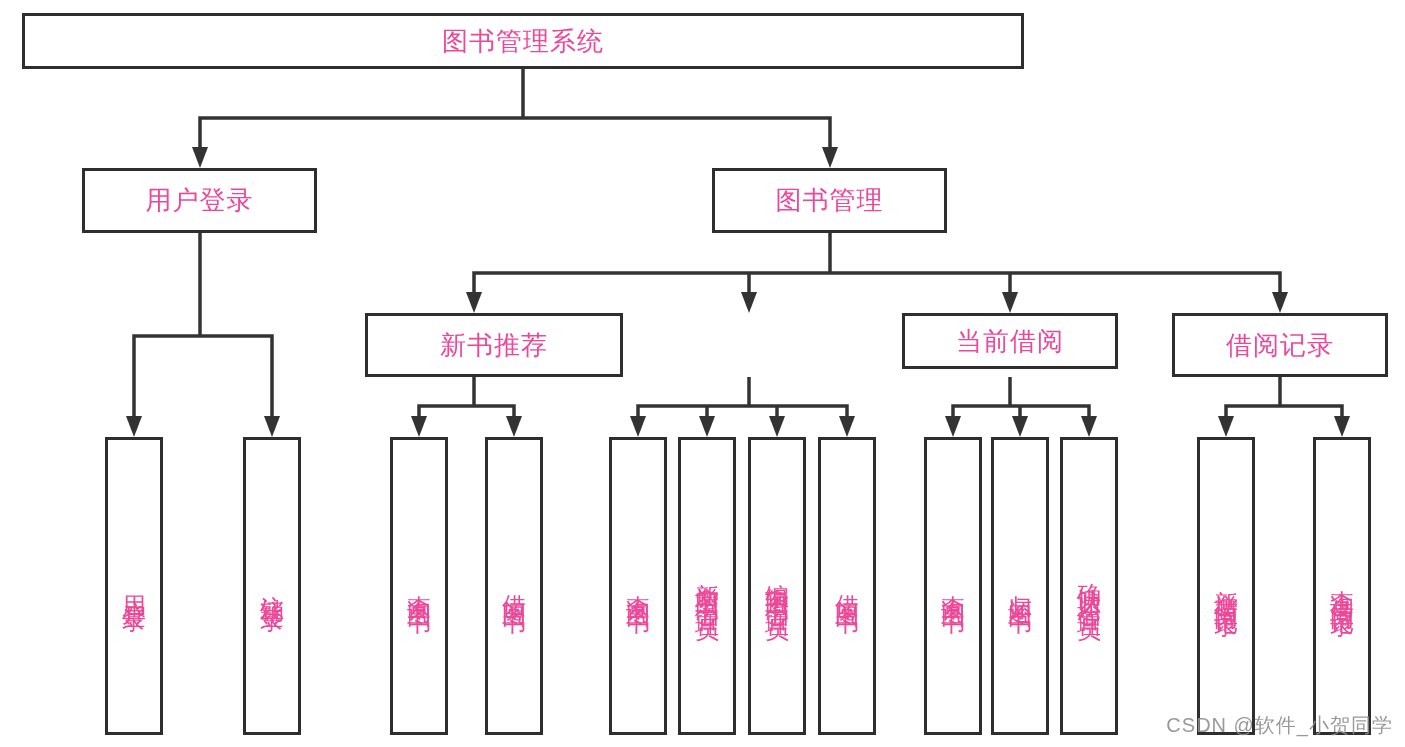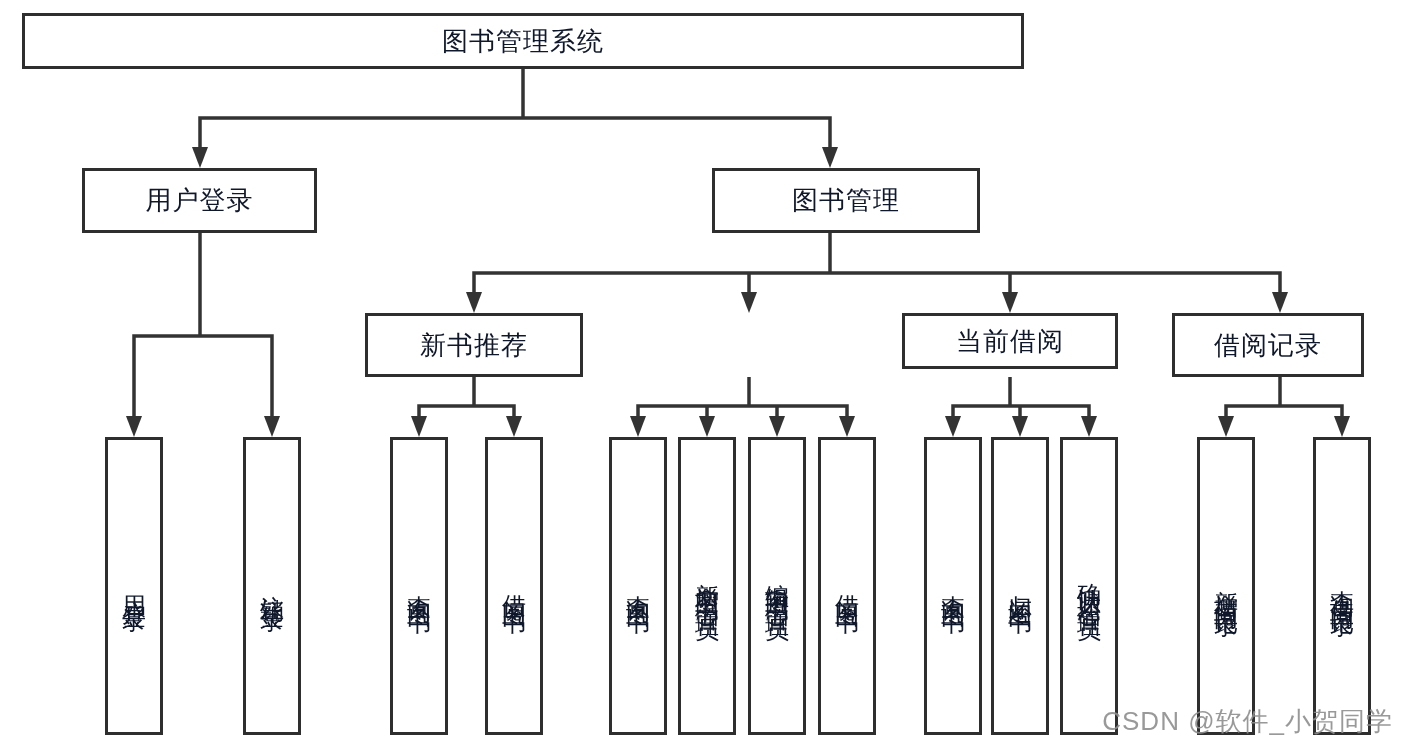--- a/index.html
+++ b/index.html
@@ -15,38 +15,38 @@
     z-index:1;
   }
   .box{
     position:absolute;
     box-sizing:border-box;
     background:#ffffff;
     border:3px solid #2e2e2e;
     display:flex;
     align-items:center;
     justify-content:center;
-    color:#0f172a;
+    color:#ec4899;
     z-index:2;
   }
   .box-h{
     font-size:26px;
     letter-spacing:1px;
   }
   .box-v{
     font-size:24px;
     writing-mode:vertical-rl;
     letter-spacing:5px;
     line-height:1;
   }
   .watermark{
     position:absolute;
     right:12px;
     bottom:8px;
-    font-size:26px;
+    font-size:20px;
     color:rgba(142,142,142,0.9);
     letter-spacing:1px;
     z-index:3;
     white-space:nowrap;
   }
   .connector{stroke:#333333;stroke-width:3.5;fill:none;}
   .arrowhead{fill:#333333;stroke:none;}
 </style>
 </head>
 <body>
@@ -115,31 +115,31 @@
     </g>
   </svg>
 
   <div class="box box-h" style="left:22px;top:13px;width:1002px;height:56px;">
     <span>图书管理系统</span>
   </div>
 
   <div class="box box-h" style="left:82px;top:168px;width:235px;height:65px;">
     <span>用户登录</span>
   </div>
-  <div class="box box-h" style="left:712px;top:168px;width:268px;height:65px;">
+  <div class="box box-h" style="left:712px;top:168px;width:235px;height:65px;">
     <span>图书管理</span>
   </div>
 
-  <div class="box box-h" style="left:365px;top:313px;width:218px;height:64px;">
+  <div class="box box-h" style="left:365px;top:313px;width:258px;height:64px;">
     <span>新书推荐</span>
   </div>
   <div class="box box-h" style="left:902px;top:313px;width:216px;height:56px;">
     <span>当前借阅</span>
   </div>
-  <div class="box box-h" style="left:1172px;top:313px;width:192px;height:64px;">
+  <div class="box box-h" style="left:1172px;top:313px;width:216px;height:64px;">
     <span>借阅记录</span>
   </div>
 
   <div class="box box-v" style="left:105px;top:437px;width:58px;height:298px;">
     <span>用户登录</span>
   </div>
   <div class="box box-v" style="left:243px;top:437px;width:58px;height:298px;">
     <span>注销登录</span>
   </div>
 

